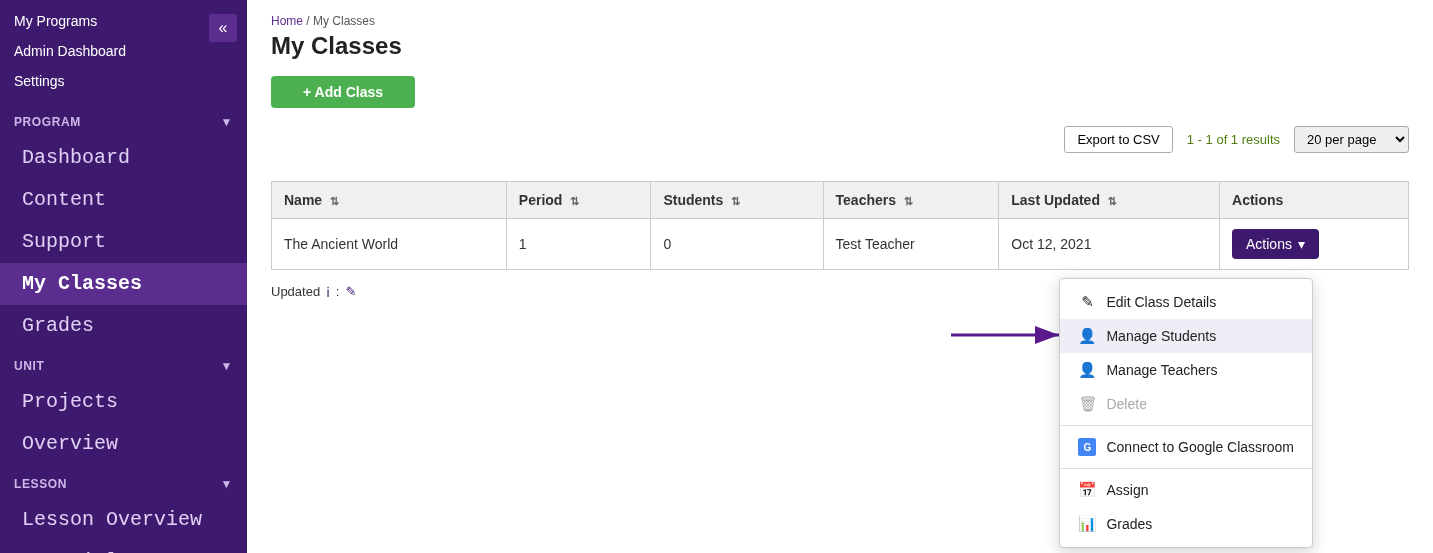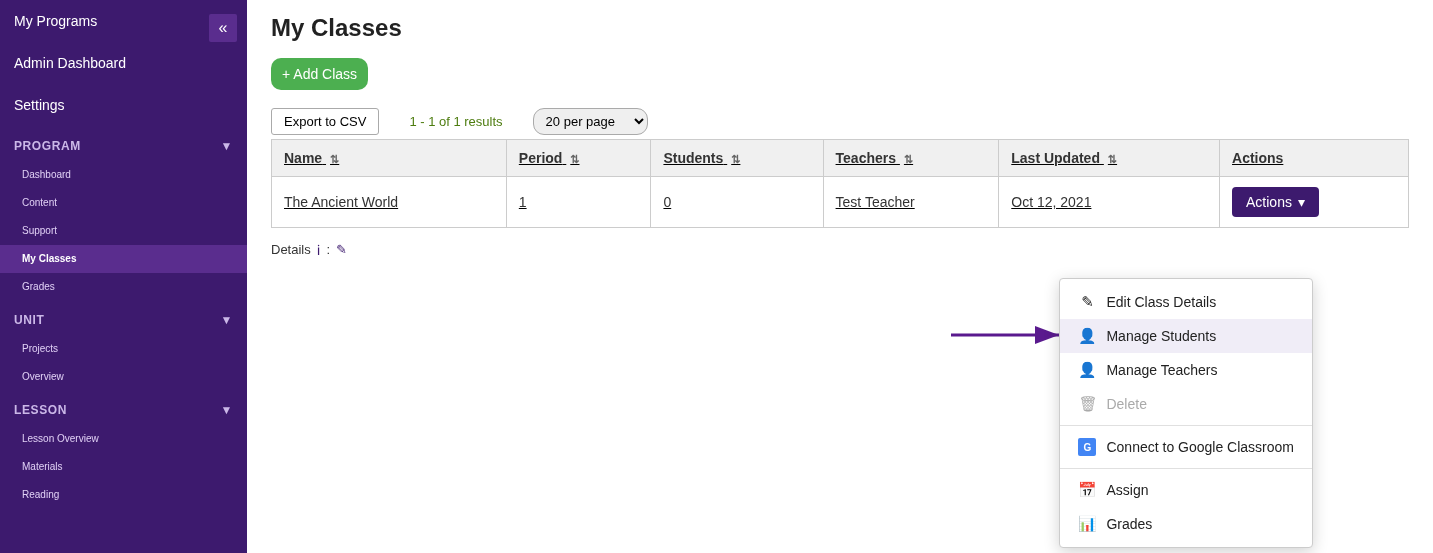--- a/index.html
+++ b/index.html
@@ -15,21 +15,21 @@
       flex-direction: column;
       height: 100%;
       overflow-y: auto;
     }
     .sidebar-top {
       display: flex;
       align-items: flex-start;
       justify-content: space-between;
       padding: 10px 10px 10px 14px;
     }
-    .sidebar-top-links { display: flex; flex-direction: column; gap: 18px; }
+    .sidebar-top-links { display: flex; flex-direction: column; gap: 6px; }
     .sidebar-top-links a {
       color: #fff;
       text-decoration: none;
       font-size: 14px;
       line-height: 1.7;
       cursor: pointer;
     }
     .collapse-btn {
       background: #5a2d8e;
       border: none;
@@ -54,22 +54,23 @@
       color: #cbb8e8;
       letter-spacing: 0.05em;
       margin-top: 4px;
       gap: 19px;
     }
     .sidebar-section-header span { font-size: 12px; }
     .sidebar-item {
       padding: 7px 14px 7px 22px;
       color: #e0d0f5;
       cursor: pointer;
-      font-size: 10px;
+      font-size: 20px;
       line-height: 1.4;
+      font-family: Liberation Mono, monospace;
     }
     .sidebar-item.active {
       background: #5a2d8e;
       color: #fff;
       font-weight: bold;
     }
 
     
     #main {
       flex: 1;
@@ -86,57 +87,57 @@
     .page-title {
       font-size: 24px;
       font-weight: bold;
       color: #222;
       margin-bottom: 16px;
     }
     .add-class-btn {
       background: #4caf50;
       color: #fff;
       border: none;
-      padding: 8px 11px;
-      font-size: 14px;
-      border-radius: 10px;
+      padding: 8px 32px;
+      font-size: 14px;
+      border-radius: 4px;
       cursor: pointer;
       margin-bottom: 18px;
+      font-weight: bold;
     }
 
     .table-controls {
       display: flex;
       align-items: center;
-      justify-content: flex-start;
-      gap: 30px;
-      margin-bottom: 4px;
+      justify-content: flex-end;
+      gap: 14px;
+      margin-bottom: 28px;
     }
     .export-btn {
       background: #fff;
       border: 1px solid #aaa;
       padding: 5px 12px;
       font-size: 13px;
       cursor: pointer;
       border-radius: 3px;
     }
     .results-text { font-size: 13px; color: #4d7c0f; }
     .per-page-select {
       border: 1px solid #aaa;
-      border-radius: 11px;
+      border-radius: 3px;
       padding: 4px 8px;
       font-size: 13px;
       cursor: pointer;
     }
 
     
     .data-table {
       width: 100%;
       border-collapse: collapse;
       border: 1px solid #ccc;
-      text-decoration: underline;
     }
     .data-table th {
       background: #f0f0f0;
       border: 1px solid #ccc;
       padding: 10px 12px;
       text-align: left;
       font-size: 14px;
       font-weight: bold;
       color: #333;
       white-space: nowrap;
@@ -268,20 +269,25 @@
     <span>LESSON</span>
     <span>▼</span>
   </div>
   <div class="sidebar-item">Lesson Overview</div>
   <div class="sidebar-item">Materials</div>
   <div class="sidebar-item">Reading</div>
 
 </div>
 
 <div id="main">
+  <div class="breadcrumb">
+    <a>Home</a>
+    <span> / </span>
+    <span>My Classes</span>
+  </div>
   <div class="page-title">My Classes</div>
 
   <button class="add-class-btn">+ Add Class</button>
 
   <div class="table-controls">
     <button class="export-btn">Export to CSV</button>
     <span class="results-text">1 - 1 of 1 results</span>
     <select class="per-page-select">
       <option>20 per page</option>
       <option>50 per page</option>
@@ -328,21 +334,21 @@
           <button class="actions-btn">
             <span>Actions</span>
             <span>▾</span>
           </button>
         </td>
       </tr>
     </tbody>
   </table>
 
   <div class="username-row">
-    <span>Details</span>
+    <span>Updated</span>
     <span class="info-icon">ℹ</span>
     <span>:</span>
     <span class="edit-icon">✎</span>
   </div>
 
   
   <div class="dropdown-container">
     <div class="dropdown-menu">
       <div class="dropdown-menu-item">
         <span class="menu-icon">✎</span>

